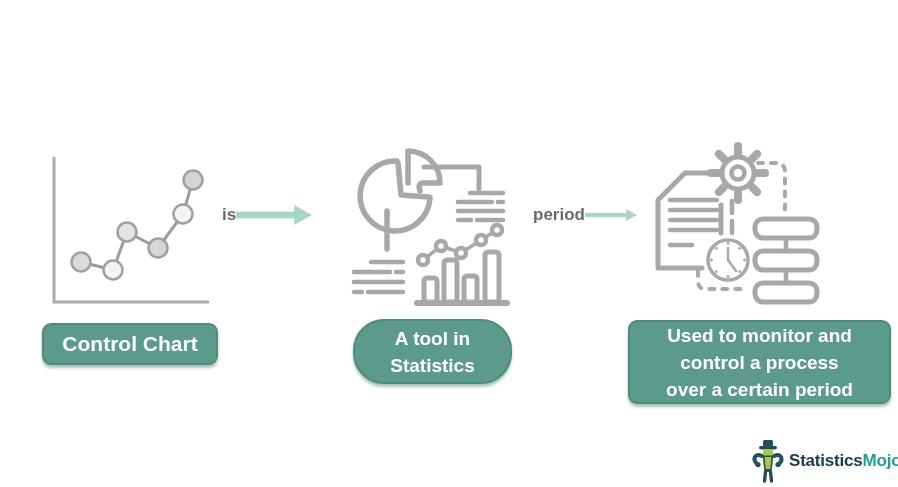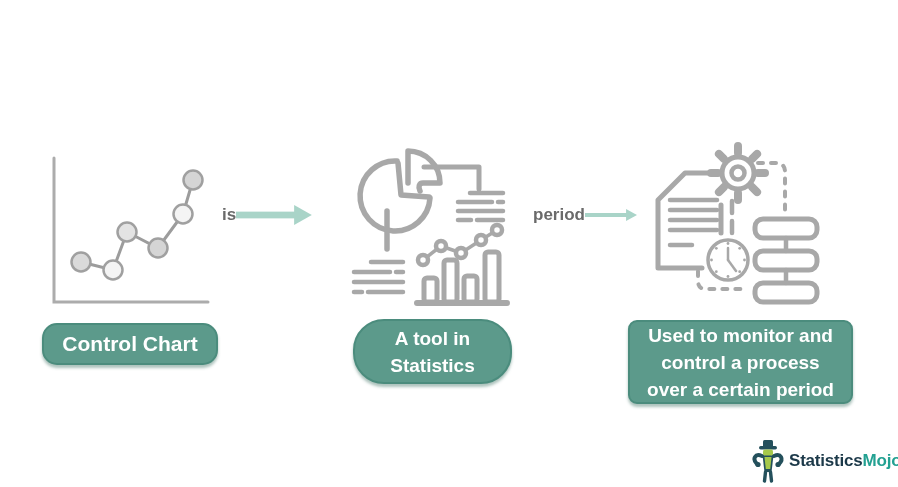--- a/index.html
+++ b/index.html
@@ -32,23 +32,23 @@
   .arrow-svg{display:block;}
   .label-box{
     position:absolute;display:flex;align-items:center;justify-content:center;
     background:var(--c-box-fill,#5C9A8B);
     border:2px solid var(--c-box-border,#4B8C7D);
     border-radius:9px;box-sizing:border-box;
     color:var(--c-box-text,#fff);font-weight:700;text-align:center;
     white-space:pre-line;
     box-shadow:0 3px 3px rgba(74,122,108,.45);
   }
-  .box-subject{left:42px;top:323px;width:176px;height:42px;font-size:21px;border-radius:15px;}
+  .box-subject{left:42px;top:323px;width:176px;height:42px;font-size:21px;}
   .box-definition{left:353px;top:319px;width:159px;height:65px;font-size:19px;line-height:27px;border-radius:31px;}
-  .box-purpose{left:628px;top:320px;width:225px;height:84px;font-size:19px;line-height:27px;}
+  .box-purpose{left:628px;top:320px;width:263px;height:84px;font-size:19px;line-height:27px;}
   .gray-icon{color:var(--c-icon-gray,#A8A8A8);}
   .logo{
     position:absolute;left:750px;top:438px;height:46px;
     display:flex;align-items:center;gap:3px;
   }
   .brand-name{font-size:17px;font-weight:700;letter-spacing:-.2px;white-space:nowrap;}
   .brand-primary{color:var(--c-brand-primary,#1C3949);}
   .brand-accent{color:var(--c-brand-accent,#23A192);}
 </style>
 </head>

